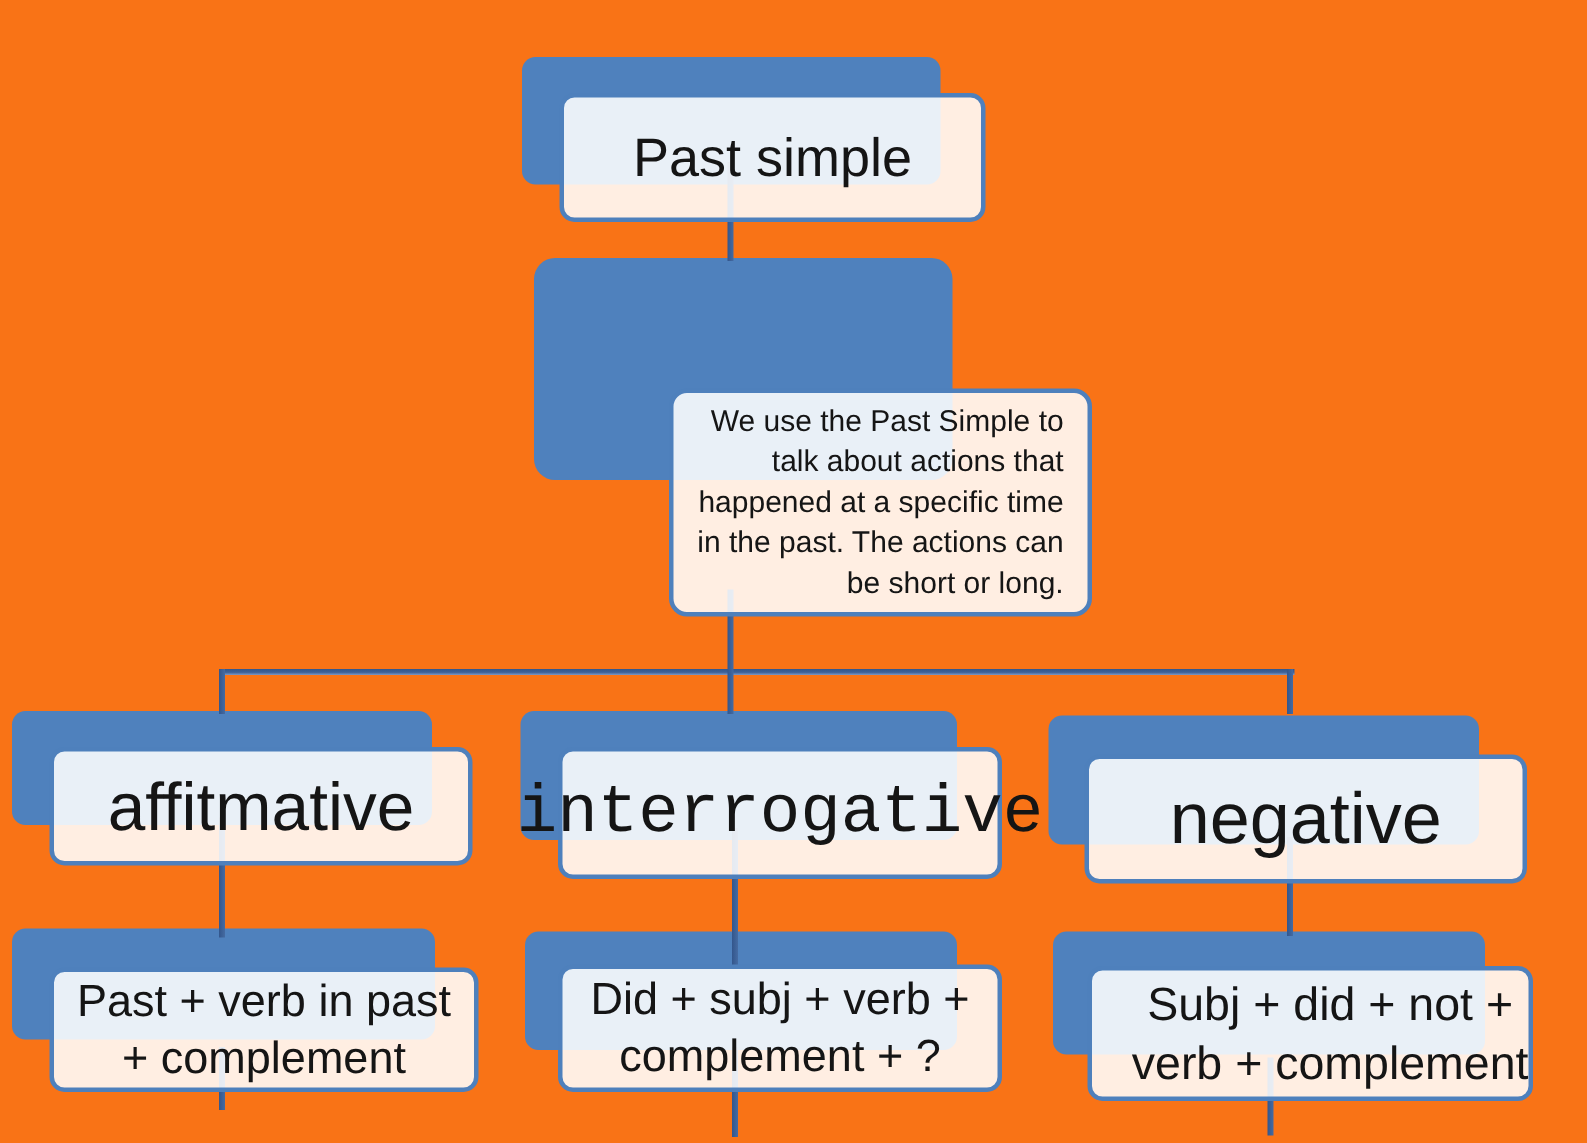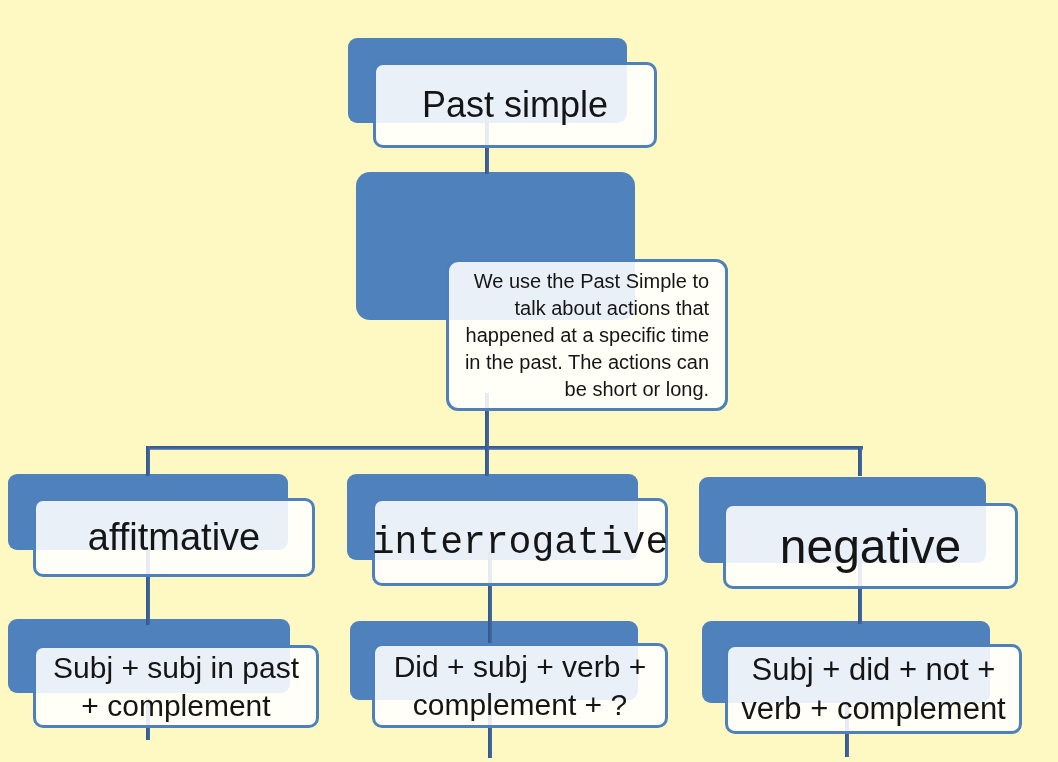--- a/index.html
+++ b/index.html
@@ -1,19 +1,19 @@
 <!DOCTYPE html>
 <html><head>
 <meta charset="utf-8">
 <style>
   html,body{margin:0;padding:0;background:#fff;}
   #canvas{
     position:relative;
     width:1058px;height:762px;
-    background:#fef9c3;
+    background:#f97316;
     font-family:"Liberation Sans",sans-serif;
     color:#151515;
     overflow:hidden;
   }
   
   .shape{
     position:absolute;
     background:#4F81BD;
     border-radius:9px;
     z-index:1;
@@ -38,21 +38,21 @@
     border:3px solid #4E80BC;
     border-radius:10px;
     z-index:3;
     display:flex;
     align-items:center;
     justify-content:center;
     text-align:center;
     box-sizing:border-box;
   }
   .title-text{font-size:36px;}
-  .label-text{font-size:38px;}
+  .label-text{font-size:45px;}
   .label-text-big{font-size:48px;}
   .formula-text{font-size:30px;line-height:38px;white-space:pre-line;}
   .formula-text-big{font-size:31px;line-height:39px;white-space:pre-line;}
   .desc-text{font-size:20px;line-height:27px;white-space:pre-line;padding:2px 6px;}
 </style>
 </head>
 <body>
 
 <div id="canvas">
 
@@ -87,33 +87,33 @@
 talk about actions that
 happened at a specific time
 in the past. The actions can
 be short or long.</span>
   </div>
 
   <div class="fbox" style="left:33px;top:498px;width:282px;height:79px;">
     <span class="label-text">affitmative</span>
   </div>
   <div class="fbox" style="left:33px;top:645px;width:286px;height:83px;">
-    <span class="formula-text">Subj + subj in past
+    <span class="formula-text">Past + verb in past
 + complement</span>
   </div>
 
   <div class="fbox" style="left:372px;top:498px;width:296px;height:88px;font-family:Liberation Mono, monospace;">
     <span class="label-text">interrogative</span>
   </div>
   <div class="fbox" style="left:723px;top:503px;width:295px;height:86px;">
     <span class="label-text-big">negative</span>
   </div>
 
   <div class="fbox" style="left:372px;top:643px;width:296px;height:85px;">
     <span class="formula-text">Did + subj + verb +
 complement + ?</span>
   </div>
-  <div class="fbox" style="left:725px;top:644px;width:297px;height:90px;">
+  <div class="fbox" style="left:725px;top:644px;width:297px;height:90px;justify-content:flex-end;">
     <span class="formula-text-big">Subj + did + not +
 verb + complement</span>
   </div>
 
 </div>
 
 </body></html>

